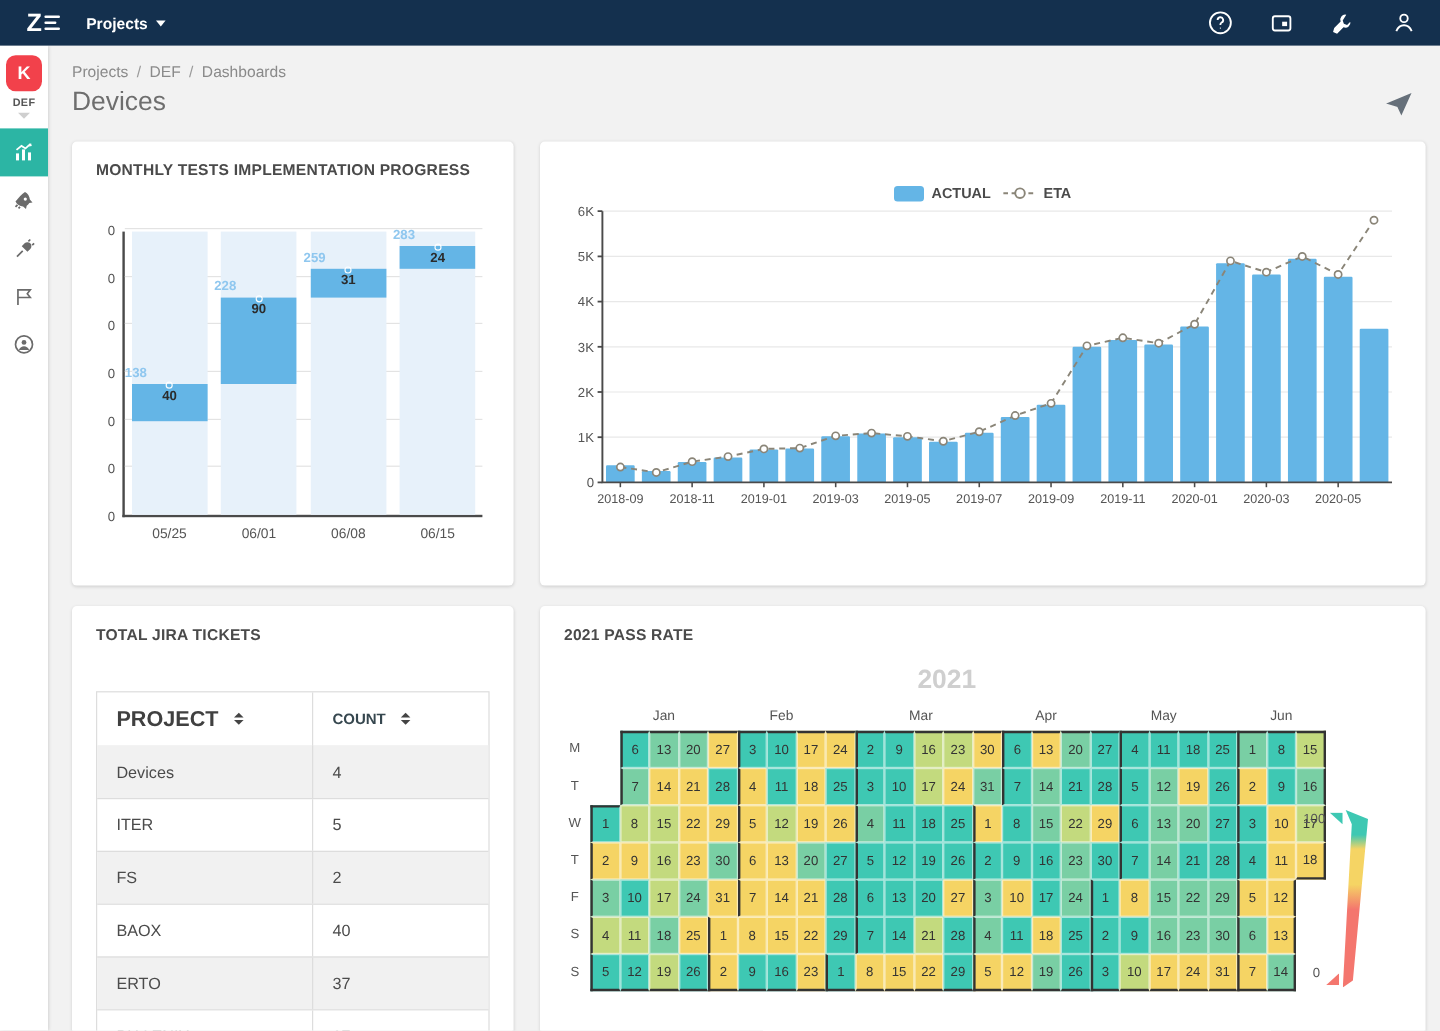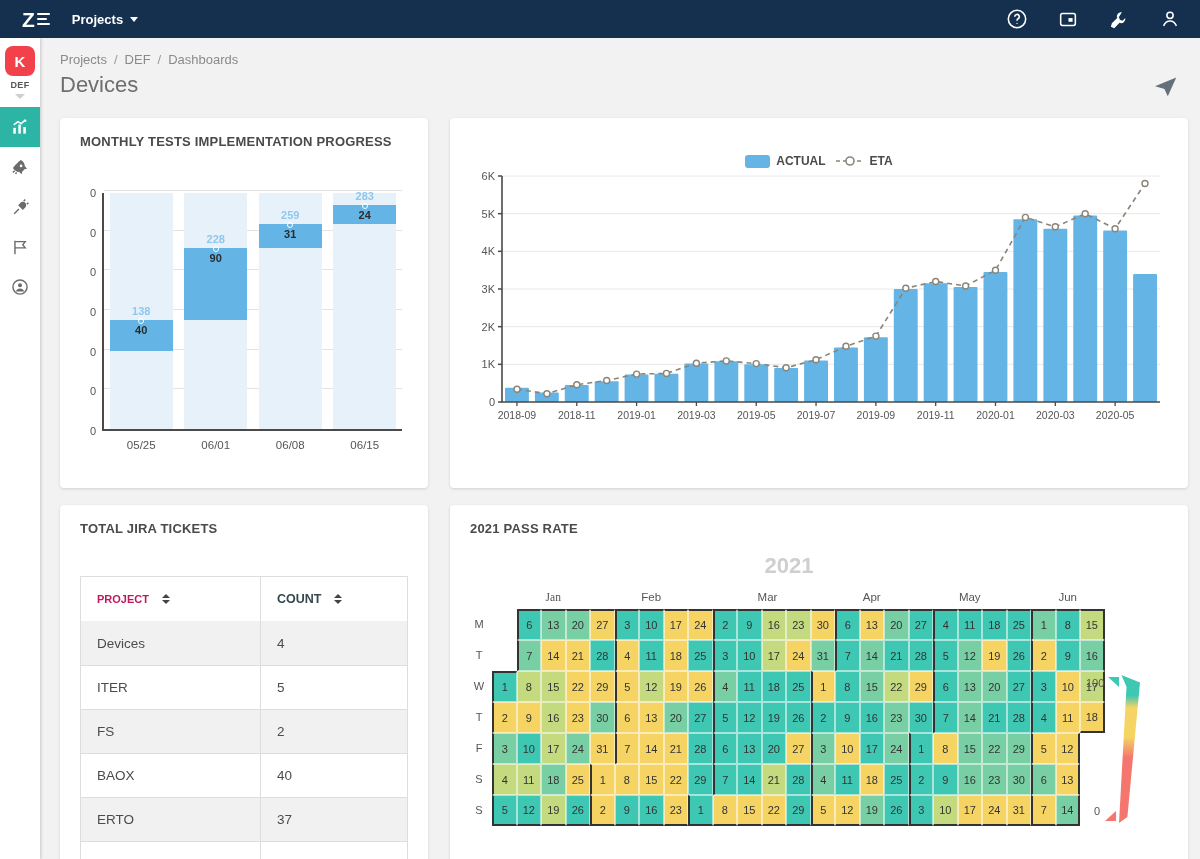--- a/index.html
+++ b/index.html
@@ -50,21 +50,21 @@
   .c1-wrap { position:relative; margin-top:44px; margin-left:2px; }
   #c1axis { position:absolute; left:0; top:0; width:16px; height:238px; }
   .c1tick { position:absolute; right:2px; font-size:11px; color:#555; }
   #c1plot { position:absolute; left:20px; top:0; width:300px; height:238px; border-left:2px solid #4a4a4a; border-bottom:2px solid #4a4a4a; display:flex; }
   .c1grid { position:absolute; left:0; width:100%; height:1px; background:#e3e3e3; }
   .c1slot { position:relative; flex:1; height:100%; }
   .c1band { position:absolute; left:8%; width:84%; top:0; bottom:0; background:#E7F1FA; }
   .c1seg { position:absolute; left:8%; width:84%; background:#64B5E6; text-align:center; }
   .c1inner { font-size:11px; font-weight:700; color:#2b2b2b; line-height:15px; }
   .c1mark { position:absolute; left:50%; margin-left:-3px; width:6px; height:6px; border:1.5px solid rgba(255,255,255,.95); border-radius:50%; }
-  .c1cum { position:absolute; left:0; width:100%; text-align:center; font-size:11px; font-weight:700; color:#8FC7EF; }
+  .c1cum { position:absolute; left:0; width:100%; text-align:left; font-size:11px; font-weight:700; color:#8FC7EF; }
   .c1x { position:absolute; left:0; width:100%; top:246px; text-align:center; font-size:11.5px; color:#555; }
 
   
   .c2-legend { display:flex; justify-content:center; align-items:center; gap:10px; margin-top:20px; }
   .legend-item { display:flex; align-items:center; gap:6px; background:none; border:none; cursor:pointer; font-family:inherit; font-size:12px; font-weight:700; color:#4a4a4a; }
   .sw-actual { width:25px; height:13px; border-radius:3px; background:#64B5E6; }
   #c2svg text { font-family:"Liberation Sans", sans-serif; }
 
   
   .jtable { margin-top:40px; width:328px; border:1px solid #ddd; font-size:13.5px; color:#4b4b4b; }
@@ -363,21 +363,21 @@
         <line x1="645.1363636363637" y1="234" x2="645.1363636363637" y2="238" stroke="#4a4a4a" stroke-width="1.3"></line>
         <text x="645.1363636363637" y="251" text-anchor="middle" font-size="10.5" fill="#555">2020-05</text>
       </svg>
   </section>
 
   <section class="card" id="card3">
     <div class="card-title">TOTAL JIRA TICKETS</div>
     <div class="jtable">
       <div class="jrow head">
         <div class="jc1">
-          <button class="legend-item" style="font-size:11px;color:#be185d">
+          <button class="legend-item" style="font-size:18px;color:#404040">
             <span>PROJECT</span>
             <span class="sort-glyphs">
                 <i class="sort-up"></i>
                 <i class="sort-down"></i>
               </span>
           </button>
         </div>
         <div class="jc2">
           <button class="legend-item" style="font-size:12.5px;color:#36474f">
             <span>COUNT</span>
@@ -421,21 +421,21 @@
     <div class="card-title">2021 PASS RATE</div>
     <div class="hm-year">2021</div>
     <div id="heatmap">
         <span class="hm-wd" style="top: 113px;">M</span>
         <span class="hm-wd" style="top: 144px;">T</span>
         <span class="hm-wd" style="top: 175px;">W</span>
         <span class="hm-wd" style="top: 206px;">T</span>
         <span class="hm-wd" style="top: 237px;">F</span>
         <span class="hm-wd" style="top: 268px;">S</span>
         <span class="hm-wd" style="top: 299px;">S</span>
-        <span class="hm-month" style="left: 103.25px; font-family: Liberation Serif, serif;">Jan</span>
+        <span class="hm-month" style="left: 103.25px;">Jan</span>
         <span class="hm-month" style="left: 201.25px;">Feb</span>
         <span class="hm-month" style="left: 311.5px; padding-left: 12px;">Mar</span>
         <span class="hm-month" style="left: 421.75px;">Apr</span>
         <span class="hm-month" style="left: 519.75px;">May</span>
         <span class="hm-month" style="left: 617.75px;">Jun</span>
         <div class="hm-cell bl bt" style="background: rgb(62, 200, 179); left: 66.5px; top: 104px;">6</div>
         <div class="hm-cell bt" style="background: rgb(121, 207, 164); left: 91px; top: 104px;">13</div>
         <div class="hm-cell bt" style="background: rgb(121, 207, 164); left: 115.5px; top: 104px;">20</div>
         <div class="hm-cell bt" style="background: rgb(245, 212, 100); left: 140px; top: 104px;">27</div>
         <div class="hm-cell bl bt" style="background: rgb(62, 200, 179); left: 164.5px; top: 104px;">3</div>

